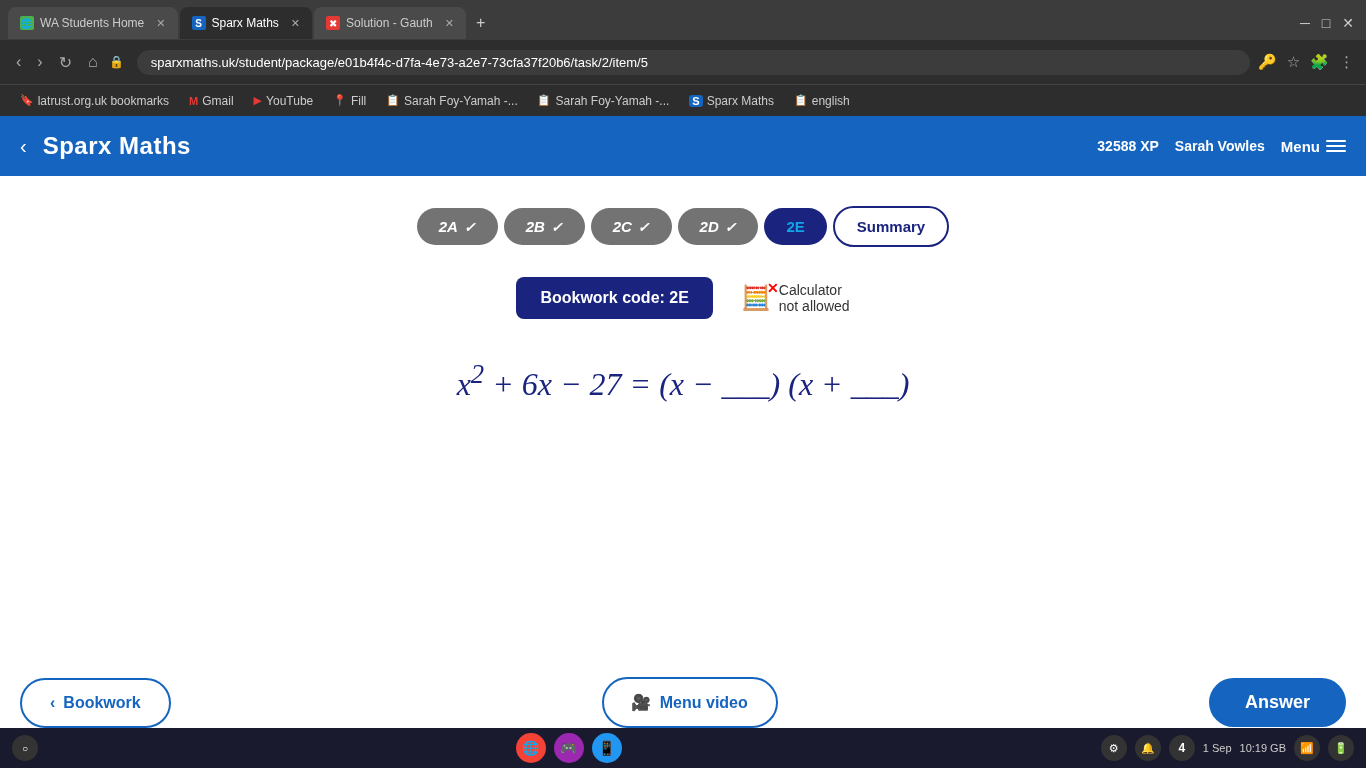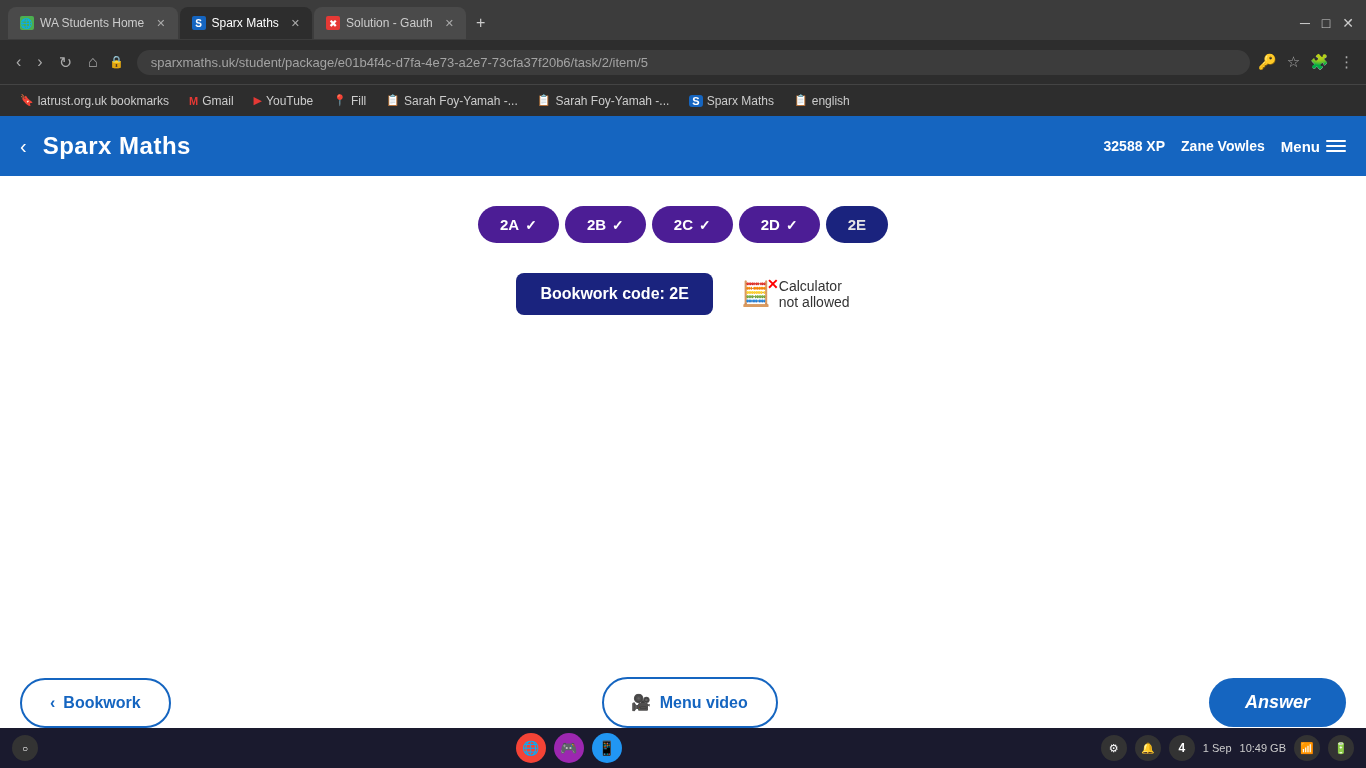--- a/index.html
+++ b/index.html
@@ -11,21 +11,21 @@
     .tab { display: flex; align-items: center; gap: 6px; padding: 0 12px; height: 32px; border-radius: 8px 8px 0 0; font-size: 12px; color: #ccc; background: #4a4a4a; cursor: pointer; max-width: 200px; }
     .tab.active { background: #2d2d2d; color: #fff; }
     .tab-favicon { width: 14px; height: 14px; border-radius: 2px; display: inline-flex; align-items: center; justify-content: center; font-size: 10px; }
     .tab-close { margin-left: 6px; font-size: 11px; color: #aaa; cursor: pointer; }
     .tab-new { background: none; color: #ccc; font-size: 16px; border: none; padding: 0 8px; cursor: pointer; }
     .tab-controls { margin-left: auto; display: flex; gap: 12px; color: #ccc; font-size: 14px; padding-right: 4px; }
     .tab-controls span { cursor: pointer; }
 
     .address-bar { display: flex; align-items: center; gap: 8px; padding: 6px 12px; background: #2d2d2d; height: 44px; }
     .nav-btn { color: #aaa; font-size: 16px; cursor: pointer; background: none; border: none; padding: 4px; }
-    .address-input { flex: 1; background: #3c3c3c; border: none; border-radius: 16px; padding: 5px 14px; color: #a3a3a3; font-size: 13px; outline: none; }
+    .address-input { flex: 1; background: #3c3c3c; border: none; border-radius: 16px; padding: 5px 14px; color: #ffffff; font-size: 13px; outline: none; }
     .address-icons { display: flex; gap: 10px; color: #aaa; font-size: 15px; }
     .address-icons span { cursor: pointer; }
 
     .bookmarks-bar { display: flex; align-items: center; gap: 4px; padding: 4px 12px; background: #2d2d2d; border-top: 1px solid #444; height: 32px; font-size: 12px; color: #ccc; }
     .bookmark-item { display: flex; align-items: center; gap: 4px; padding: 2px 8px; border-radius: 4px; cursor: pointer; white-space: nowrap; }
     .bm-icon { font-size: 11px; }
 
     
     .app-header { background: #1565c0; display: flex; align-items: center; padding: 0 20px; height: 60px; }
     .back-btn { color: white; font-size: 20px; cursor: pointer; margin-right: 16px; }
@@ -36,39 +36,39 @@
     .menu-btn { display: flex; align-items: center; gap: 6px; font-size: 15px; font-weight: 600; cursor: pointer; }
     .menu-icon { display: flex; flex-direction: column; gap: 3px; }
     .menu-icon span { display: block; width: 20px; height: 2px; background: white; border-radius: 1px; }
 
     
     .main-content { background: #fff; display: flex; flex-direction: column; align-items: center; padding-top: 30px; min-height: calc(768px - 116px - 60px); }
 
     
     .tab-nav { display: flex; align-items: center; gap: 6px; margin-bottom: 30px; }
     .task-tab { padding: 10px 22px; border-radius: 24px; font-size: 15px; font-weight: 600; cursor: pointer; display: flex; align-items: center; gap: 6px; }
-    .task-tab.completed { background: #4c1d95; color: white; border: none; }
-    .task-tab.current { background: #1a237e; color: #e5e5e5; border: none; }
+    .task-tab.completed { background: #737373; color: white; border: none; font-style: italic; }
+    .task-tab.current { background: #1a237e; color: #0ea5e9; border: none; }
     .task-tab.summary { background: white; color: #1a237e; border: 2px solid #1a237e; }
     .check-mark { font-size: 14px; }
 
     
     .bookwork-area { display: flex; align-items: center; gap: 28px; margin-bottom: 40px; }
     .bookwork-code { background: #1a237e; color: white; padding: 12px 24px; border-radius: 8px; font-size: 16px; font-weight: 600; }
     .calculator-info { display: flex; align-items: center; gap: 8px; font-size: 14px; color: #333; }
 
     
     .question-text { font-size: 26px; color: #222; margin-bottom: 30px; text-align: center; }
     .math-expression { font-size: 32px; color: #1a237e; font-style: italic; text-align: center; font-family: 'Times New Roman', Times, serif; }
 
     
     .bottom-bar { position: fixed; bottom: 40px; left: 0; right: 0; display: flex; align-items: center; justify-content: space-between; padding: 0 20px; }
     .prev-btn { display: flex; align-items: center; gap: 8px; padding: 14px 28px; border: 2px solid #1565c0; border-radius: 30px; background: white; color: #1565c0; font-size: 16px; font-weight: 600; cursor: pointer; }
     .watch-btn { display: flex; align-items: center; gap: 8px; padding: 14px 28px; border: 2px solid #1565c0; border-radius: 30px; background: white; color: #1565c0; font-size: 16px; font-weight: 600; cursor: pointer; }
-    .answer-btn { padding: 14px 36px; border-radius: 30px; background: #1565c0; color: white; font-size: 18px; font-weight: 700; border: none; cursor: pointer; font-style: italic; }
+    .answer-btn { padding: 14px 36px; border-radius: 30px; background: #1565c0; color: white; font-size: 18px; font-weight: 700; border: none; cursor: pointer; }
 
     
     .taskbar { position: fixed; bottom: 0; left: 0; right: 0; background: #1a1a2e; height: 40px; display: flex; align-items: center; padding: 0 12px; gap: 8px; }
     .taskbar-left { display: flex; align-items: center; gap: 8px; }
     .taskbar-circle { width: 26px; height: 26px; border-radius: 50%; background: #333; display: flex; align-items: center; justify-content: center; font-size: 10px; color: white; cursor: pointer; }
     .taskbar-center { flex: 1; display: flex; justify-content: center; gap: 8px; }
     .taskbar-app { width: 30px; height: 30px; border-radius: 50%; display: flex; align-items: center; justify-content: center; font-size: 14px; cursor: pointer; }
     .taskbar-right { display: flex; align-items: center; gap: 8px; color: #ccc; font-size: 11px; }
     .taskbar-icon { width: 26px; height: 26px; border-radius: 50%; background: #333; display: flex; align-items: center; justify-content: center; font-size: 11px; color: white; cursor: pointer; }
   </style>
@@ -150,21 +150,21 @@
       <span>english</span>
     </div>
   </div>
 </div>
 
 <div class="app-header">
   <span class="back-btn">‹</span>
   <span class="app-title">Sparx Maths</span>
   <div class="header-right">
     <span class="xp-badge">32588 XP</span>
-    <span class="user-name">Zane Vowles</span>
+    <span class="user-name">Sarah Vowles</span>
     <div class="menu-btn">
       <span>Menu</span>
       <div class="menu-icon">
         <span></span>
           <span></span>
           <span></span>
       </div>
     </div>
   </div>
 </div>
@@ -183,38 +183,46 @@
     <button class="task-tab completed">
       <span>2C</span>
       <span class="check-mark">✓</span>
     </button>
     <button class="task-tab completed">
       <span>2D</span>
       <span class="check-mark">✓</span>
     </button>
     <button class="task-tab current">
       <span>2E</span>
+    </button>
+    <button class="task-tab summary">
+      <span>Summary</span>
     </button>
   </div>
 
   <div class="bookwork-area">
     <div class="bookwork-code">Bookwork code: 2E</div>
     <div class="calculator-info">
       <div style="position:relative;display:inline-block;">
         <span style="font-size:24px;">🧮</span>
         <span style="position:absolute;top:-4px;right:-8px;color:red;font-size:14px;font-weight:700;">✕</span>
       </div>
       <div>
         <div>Calculator</div>
         <div>not allowed</div>
       </div>
     </div>
   </div>
 
 
+  <div class="math-expression">
+    <span><i>x</i><sup>2</sup></span>
+    <span> + 6<i>x</i> − 27 = (<i>x</i> − ___)</span>
+    <span>(<i>x</i> + ___)</span>
+  </div>
 
 </div>
 
 <div class="bottom-bar">
   <button class="prev-btn">
     <span>‹</span>
     <span>Bookwork</span>
   </button>
   <button class="watch-btn">
     <span>🎥</span>
@@ -232,17 +240,17 @@
   <div class="taskbar-center">
     <div class="taskbar-app" style="background:#f44336;">🌐</div>
     <div class="taskbar-app" style="background:#9c27b0;">🎮</div>
     <div class="taskbar-app" style="background:#2196f3;">📱</div>
   </div>
   <div class="taskbar-right">
     <div class="taskbar-icon">⚙</div>
     <div class="taskbar-icon">🔔</div>
     <div class="taskbar-icon" style="font-size:12px;font-weight:700;">4</div>
     <span>1 Sep</span>
-    <span>10:49 GB</span>
+    <span>10:19 GB</span>
     <div class="taskbar-icon">📶</div>
     <div class="taskbar-icon">🔋</div>
   </div>
 </div>
 
 </body></html>

